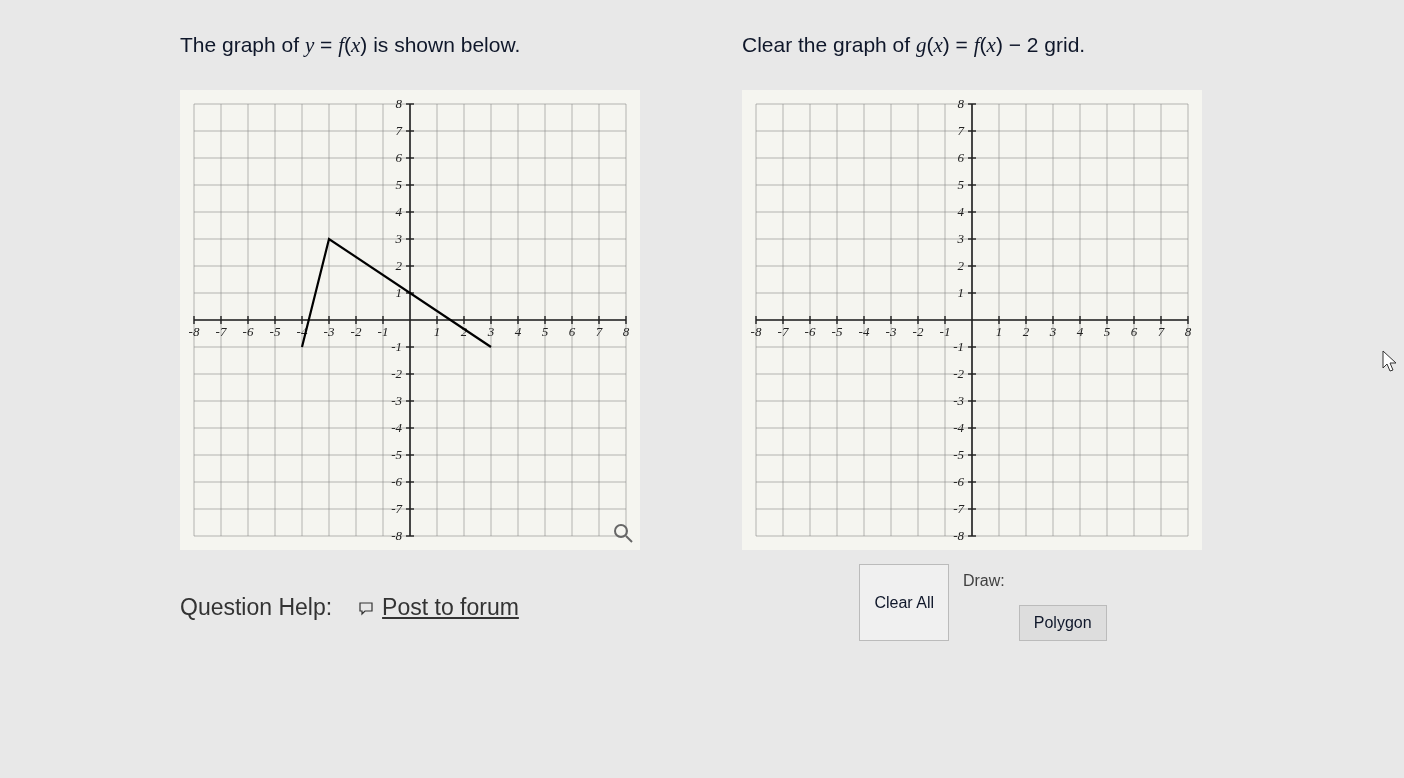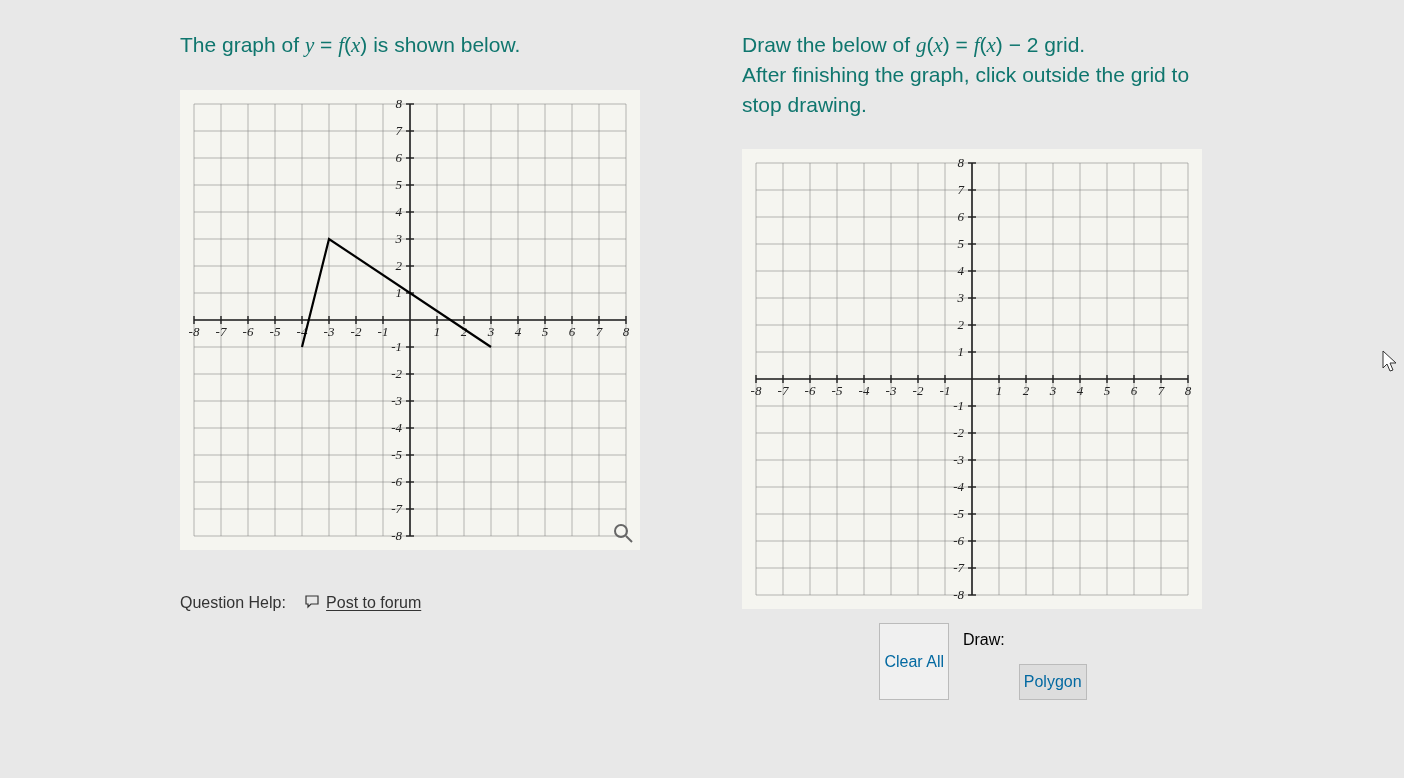--- a/index.html
+++ b/index.html
@@ -18,21 +18,21 @@
     .container {
       display: flex;
       padding: 30px 180px 0 180px;
       gap: 80px;
     }
     .column {
       flex: 1;
     }
     .prompt {
       font-size: 21px;
-      color: #0f766e;
+      color: #0f172a;
       margin-bottom: 30px;
       line-height: 1.4;
     }
     .math-var {
       font-style: italic;
       font-family: 'Times New Roman', serif;
     }
     .math-func {
       font-style: italic;
       font-family: 'Times New Roman', serif;
@@ -46,37 +46,37 @@
     }
     .controls {
       margin-top: 10px;
       display: flex;
       gap: 8px;
       justify-content: center;
     }
     .btn {
       background: #f0f0f0;
       border: 1px solid #bbb;
-      padding: 8px 4px;
+      padding: 8px 14px;
       font-size: 16px;
-      color: #0369a1;
+      color: #0f172a;
       cursor: pointer;
     }
     .btn.polygon {
       background: #ddd;
       margin-top: 41px;
     }
     .draw-label {
       padding: 8px 6px;
       font-size: 16px;
-      color: #000000;
+      color: #404040;
     }
     .question-help {
       margin-top: 40px;
-      font-size: 16px;
+      font-size: 23px;
       color: #333;
     }
     .post-link {
       text-decoration: underline;
       cursor: pointer;
     }
     .balloon-icon {
       display: inline-block;
       vertical-align: middle;
       margin-right: 2px;
@@ -219,23 +219,22 @@
         <svg width="16" height="16" viewBox="0 0 16 16">
           <path d="M2 2 h12 v8 h-7 l-3 3 v-3 h-2 z" fill="none" stroke="#333" stroke-width="1.2"></path>
         </svg>
       </span>
       <span class="post-link">Post to forum</span>
     </div>
   </div>
 
   <div class="column">
     <div class="prompt">
-      <span>Draw the below of </span><span class="math-func">g</span><span>(</span><span class="math-var">x</span><span>)</span><span> = </span><span class="math-func">f</span><span>(</span><span class="math-var">x</span><span>)</span><span> − 2</span><span> grid.</span>
+      <span>Clear the graph of </span><span class="math-func">g</span><span>(</span><span class="math-var">x</span><span>)</span><span> = </span><span class="math-func">f</span><span>(</span><span class="math-var">x</span><span>)</span><span> − 2</span><span> grid.</span>
       <br>
-      <span>After finishing the graph, click outside the grid to stop drawing.</span>
     </div>
     <div class="graph-wrapper">
       <svg class="graph-svg" width="460" height="460" viewBox="0 0 460 460" id="right-grid">
           <line x1="14" x2="14" y1="446" y2="14" stroke="#888" stroke-width="0.6"></line>
           <line x1="41" x2="41" y1="446" y2="14" stroke="#888" stroke-width="0.6"></line>
           <line x1="68" x2="68" y1="446" y2="14" stroke="#888" stroke-width="0.6"></line>
           <line x1="95" x2="95" y1="446" y2="14" stroke="#888" stroke-width="0.6"></line>
           <line x1="122" x2="122" y1="446" y2="14" stroke="#888" stroke-width="0.6"></line>
           <line x1="149" x2="149" y1="446" y2="14" stroke="#888" stroke-width="0.6"></line>
           <line x1="176" x2="176" y1="446" y2="14" stroke="#888" stroke-width="0.6"></line>

